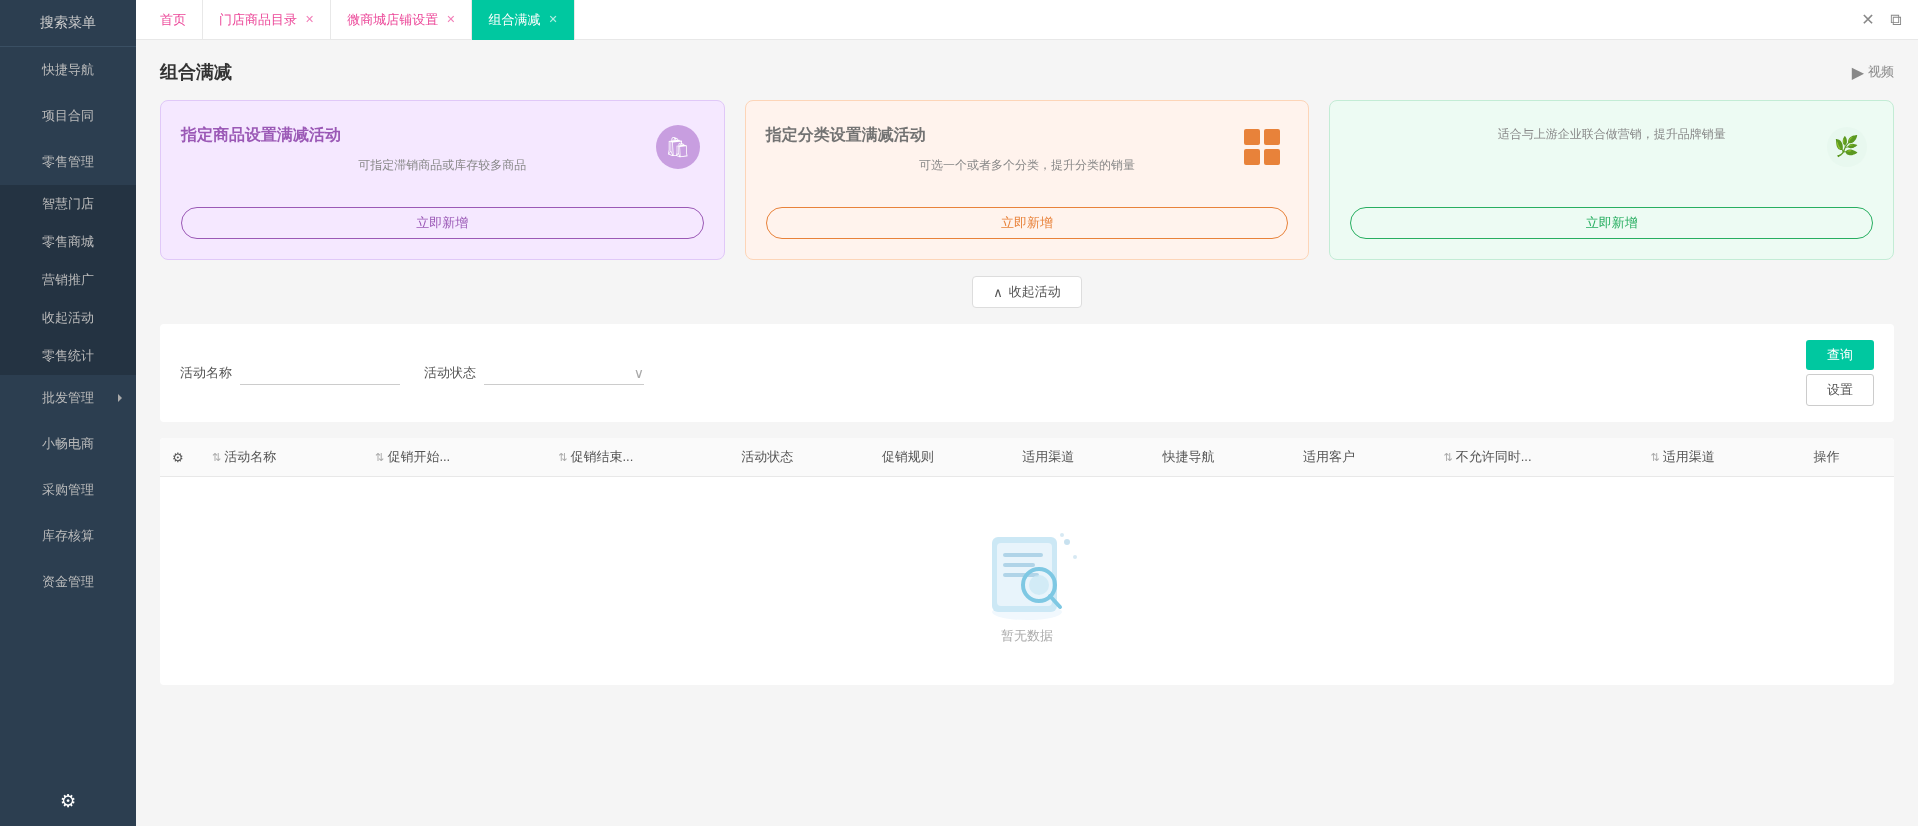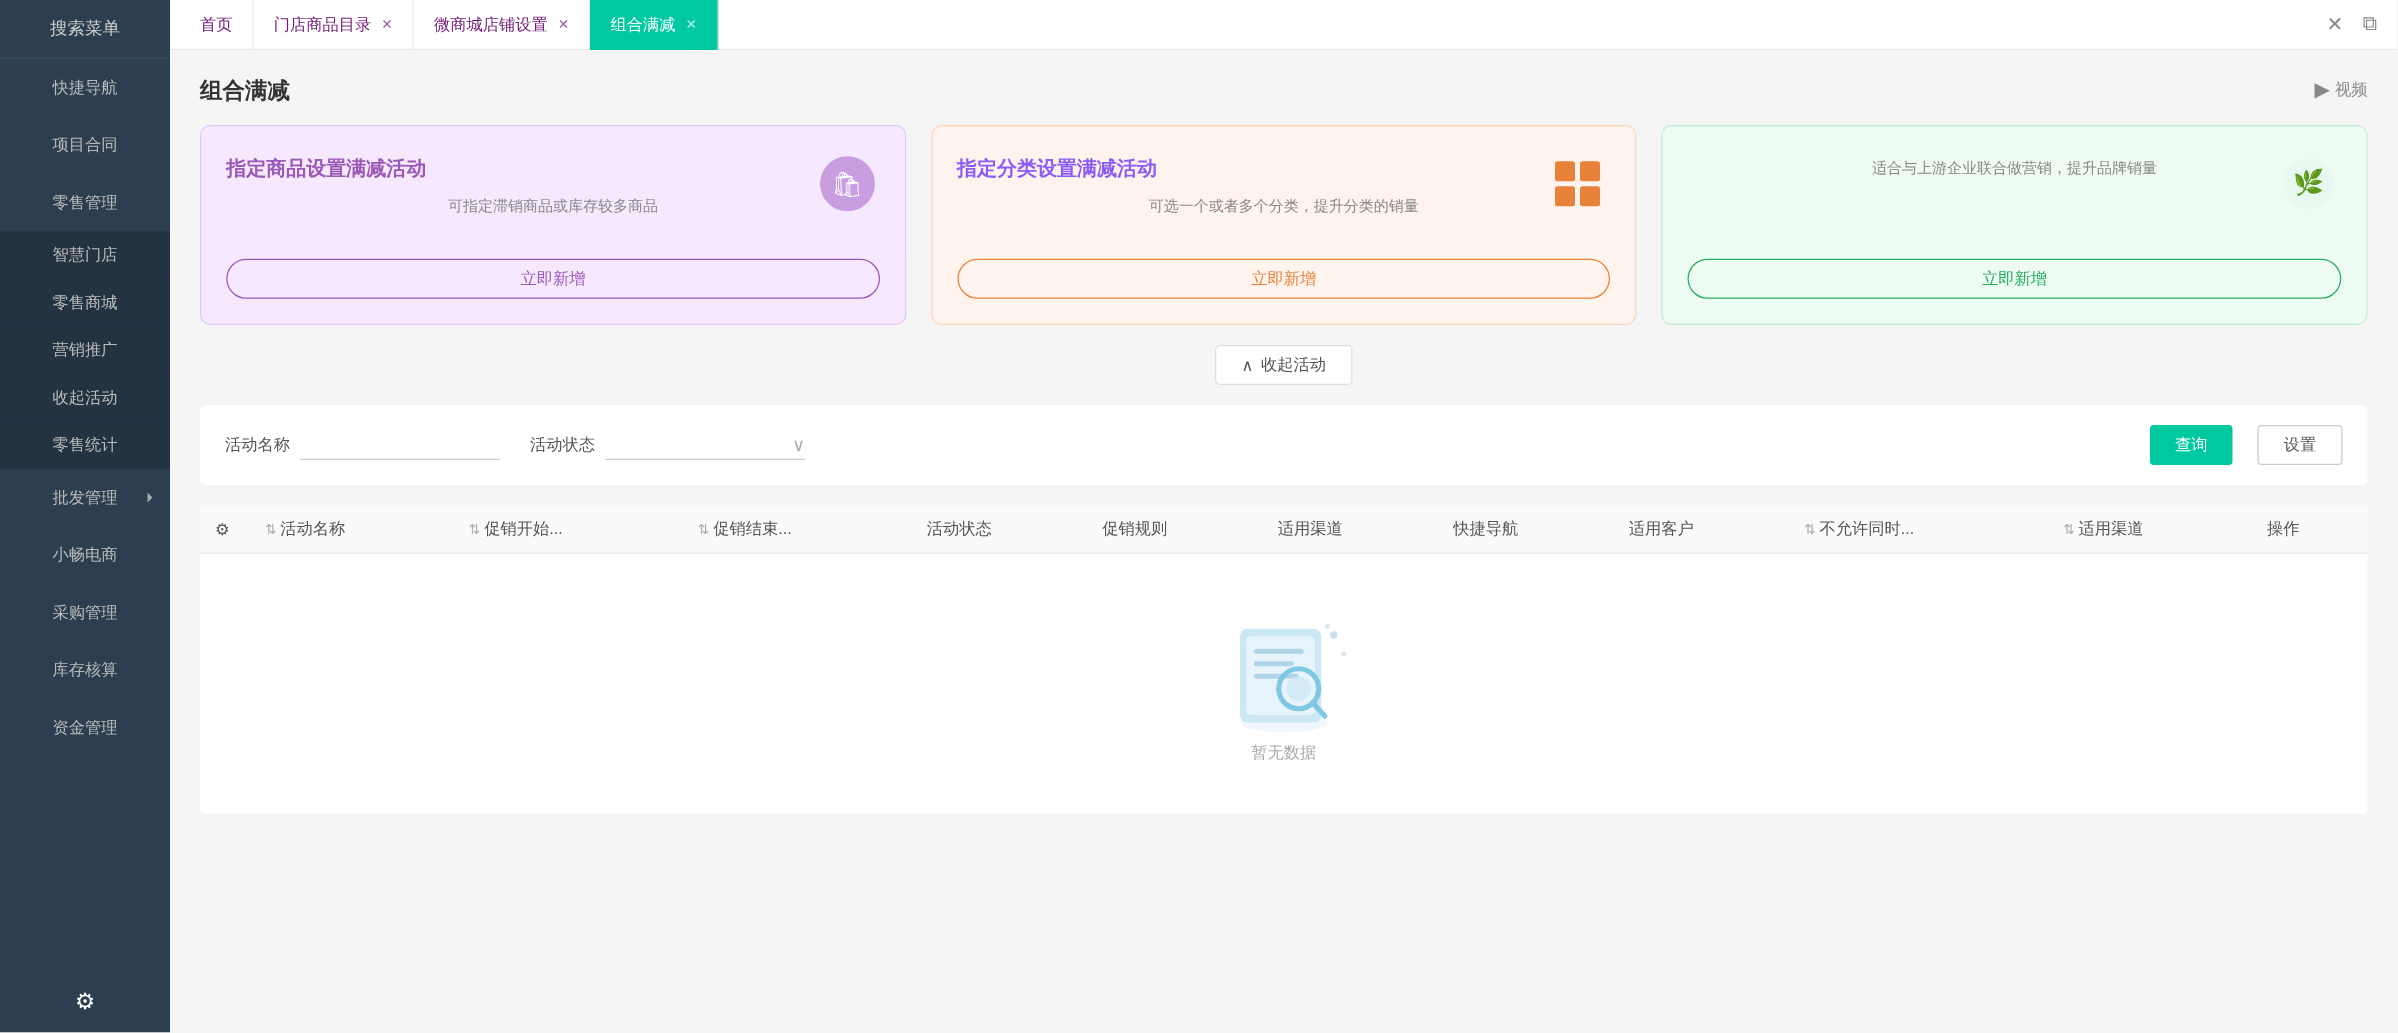--- a/index.html
+++ b/index.html
@@ -81,21 +81,21 @@
       padding: 0 8px;
       height: 40px;
       flex-shrink: 0;
     }
     .tab {
       padding: 0 16px;
       height: 40px;
       display: flex;
       align-items: center;
       font-size: 13px;
-      color: #701a75;
+      color: #ec4899;
       cursor: pointer;
       border-right: 1px solid #e8e8e8;
       position: relative;
       white-space: nowrap;
     }
     .tab.active {
       background: #00c8a0;
       color: #fff;
     }
     .tab .tab-close {
@@ -167,21 +167,21 @@
     .card-purple { background: #f5e8ff; border: 1px solid #e0c8f8; }
     .card-orange { background: #fff3ed; border: 1px solid #fdd5b8; }
     .card-green { background: #edfbf3; border: 1px solid #c3ecd5; }
 
     .card-title {
       font-size: 16px;
       font-weight: bold;
       margin-bottom: 10px;
     }
     .card-purple .card-title { color: #9b59b6; }
-    .card-orange .card-title { color: #8b5cf6; }
+    .card-orange .card-title { color: #737373; }
     .card-green .card-title { color: #27ae60; }
 
     .card-desc {
       font-size: 12px;
       color: #888;
       flex: 1;
       line-height: 1.6;
       text-align: center;
     }
     .card-icon {
@@ -271,22 +271,22 @@
     }
     .filter-select-wrapper .chevron {
       position: absolute;
       right: 0;
       color: #aaa;
       pointer-events: none;
     }
     .filter-actions {
       margin-left: auto;
       display: flex;
-      flex-direction: row;
-      gap: 20px;
+      flex-direction: column;
+      gap: 4px;
     }
     .btn-query {
       background: #00c8a0;
       color: #fff;
       border: none;
       padding: 6px 20px;
       border-radius: 3px;
       cursor: pointer;
       font-size: 13px;
     }

